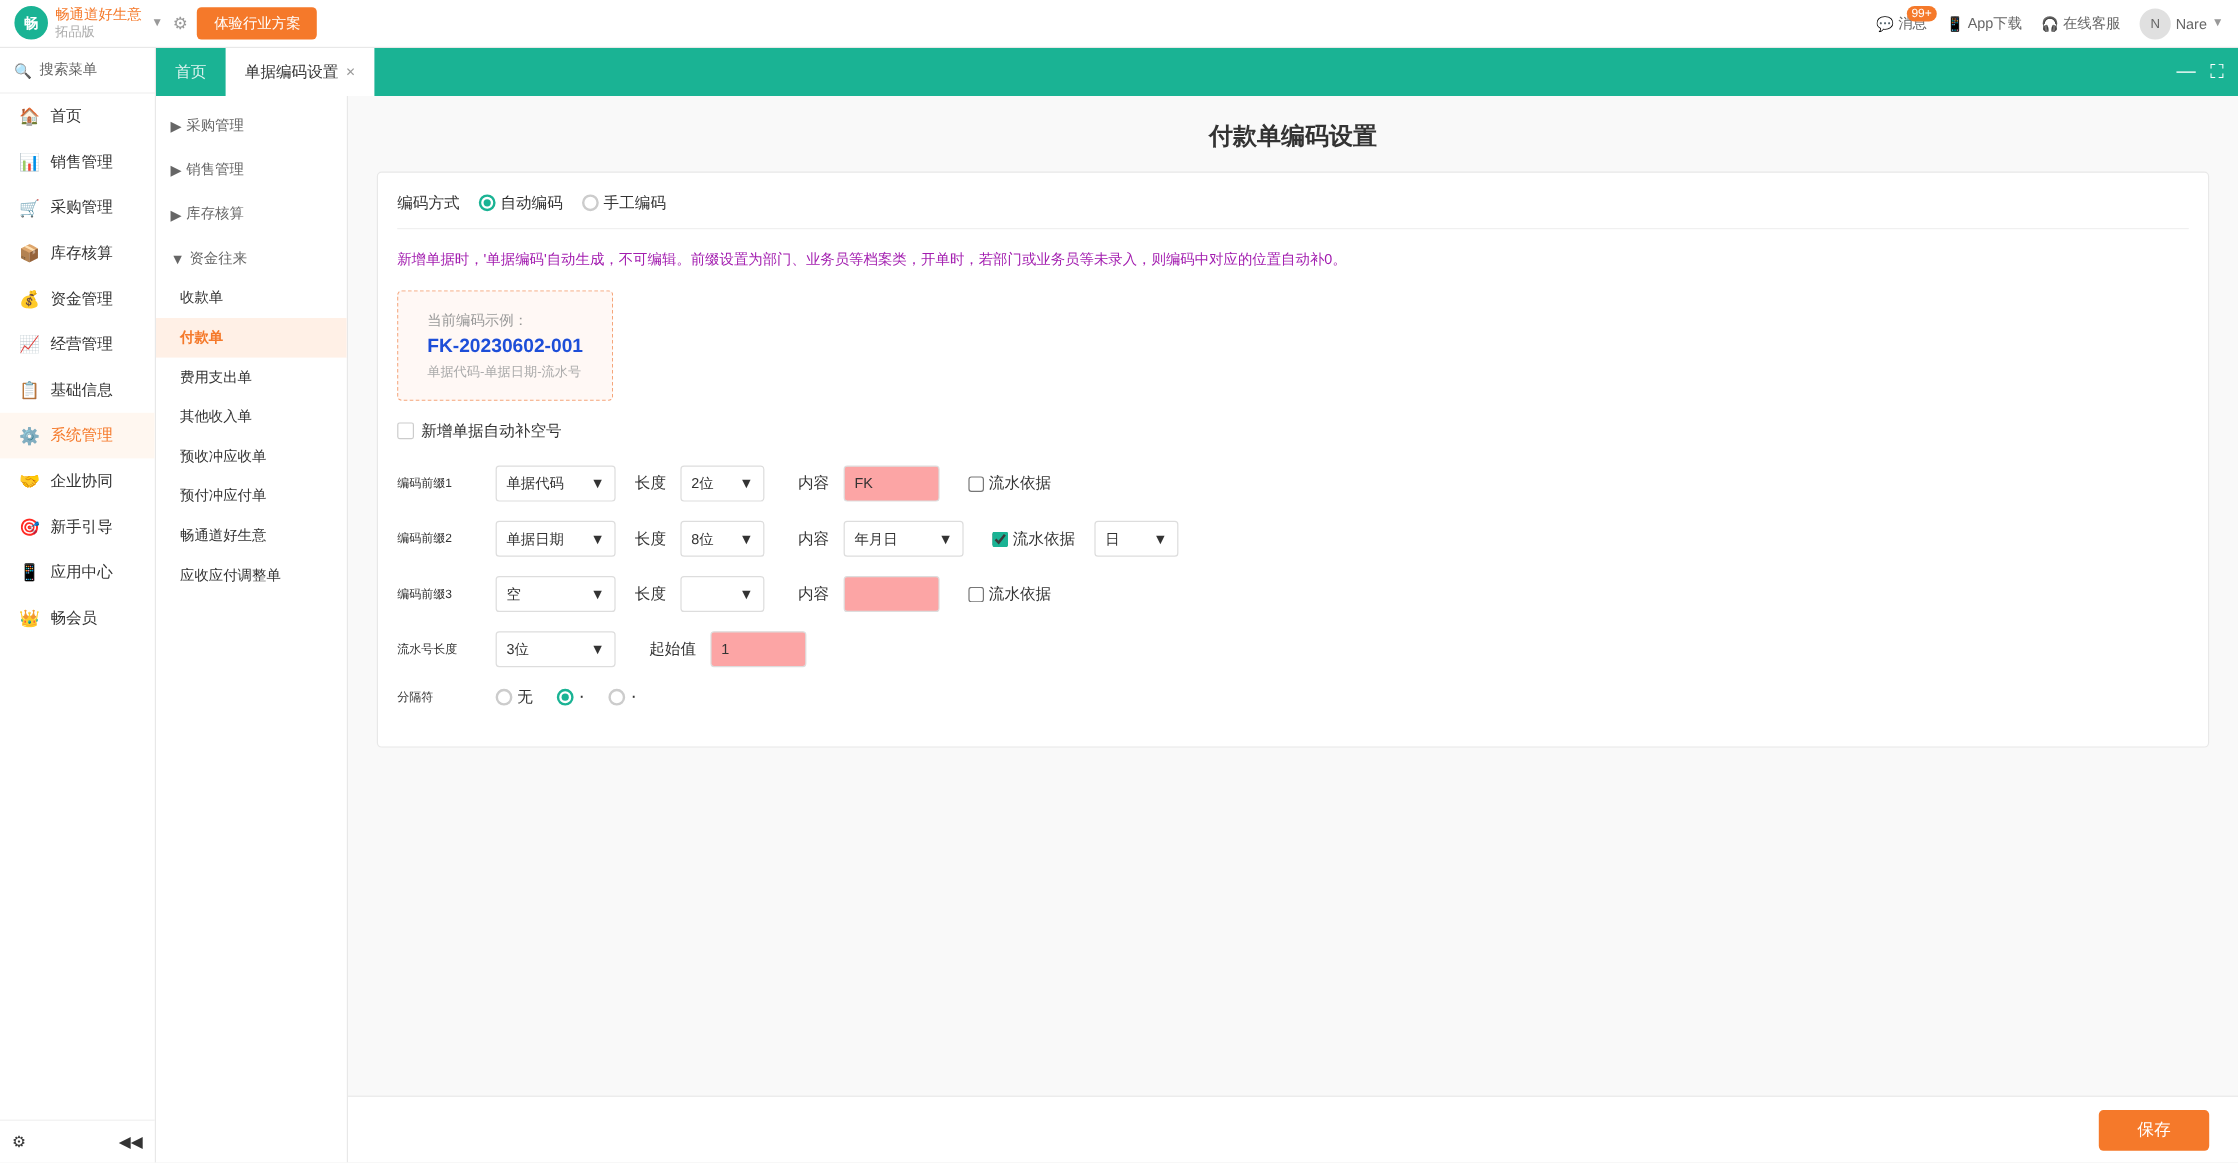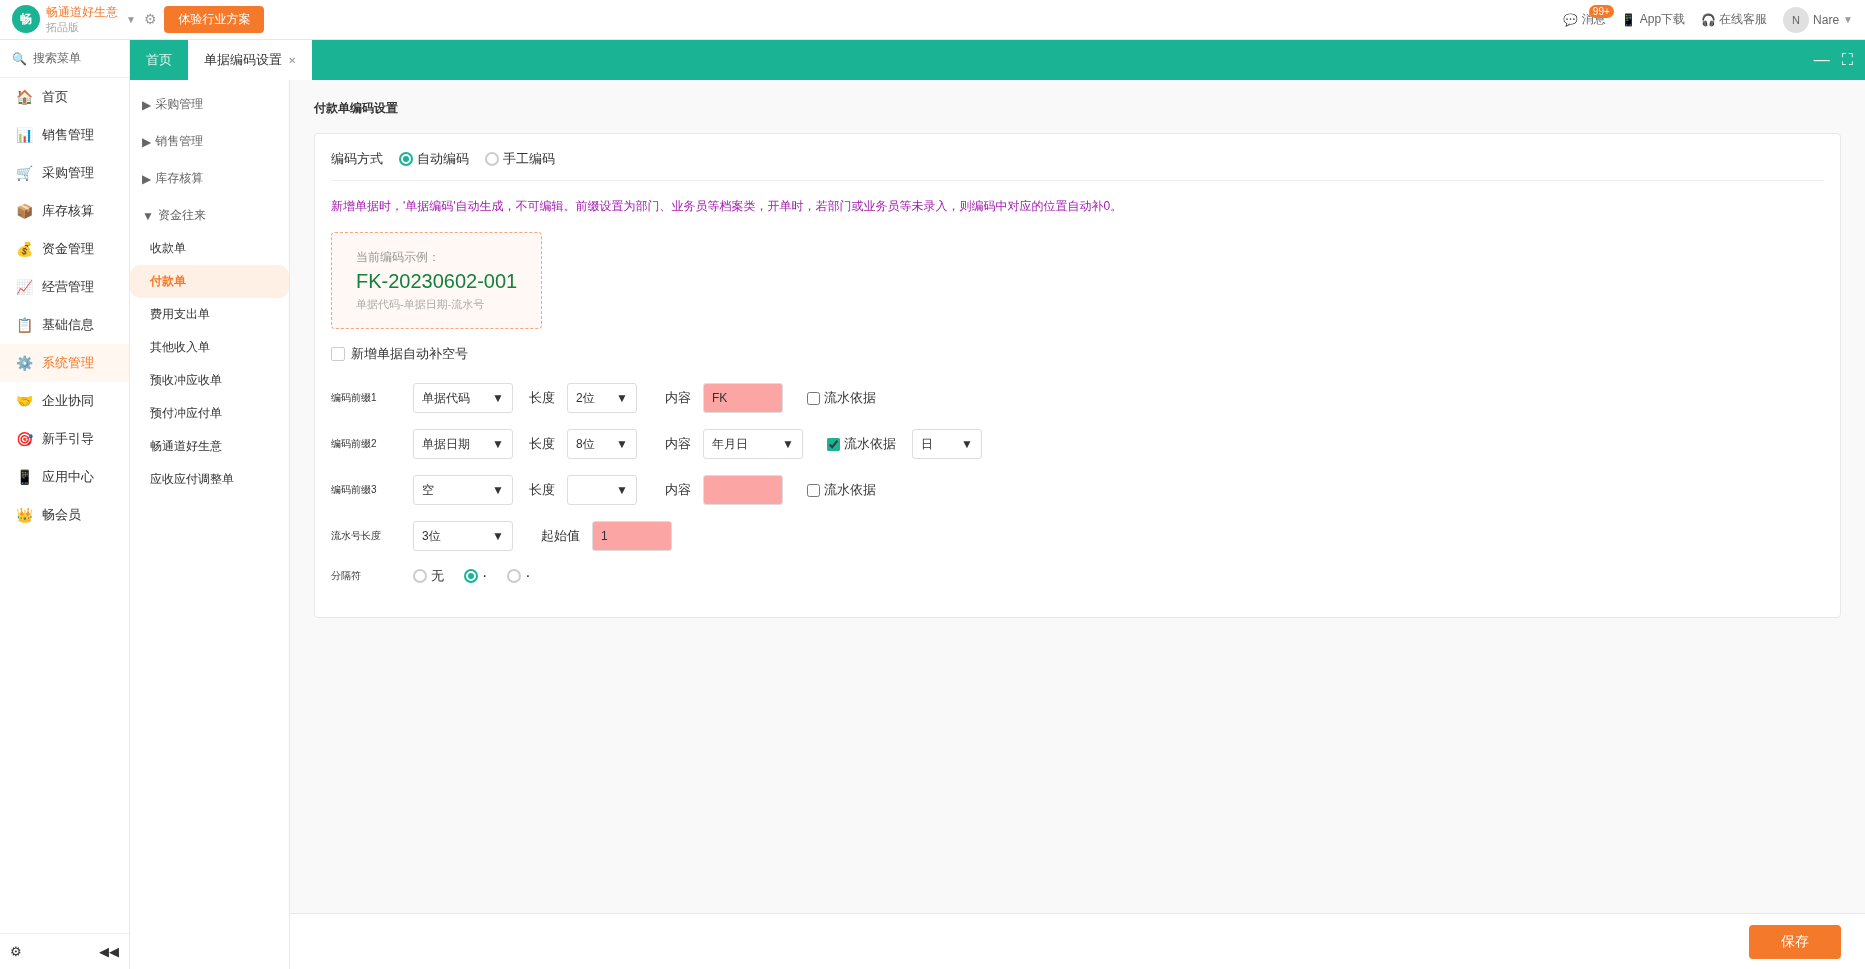--- a/index.html
+++ b/index.html
@@ -28,41 +28,41 @@
     .tab-item .close-icon { font-size: 10px; color: #999; }
     .tab-bar-actions { margin-left: auto; display: flex; align-items: center; gap: 4px; padding-right: 8px; }
     .tab-bar-actions span { color: #fff; font-size: 16px; cursor: pointer; padding: 4px; }
 
     
     .content-area { display: flex; flex: 1; overflow: hidden; }
     .sub-sidebar { width: 160px; background: #fff; border-right: 1px solid #e8e8e8; flex-shrink: 0; overflow-y: auto; padding-top: 8px; }
     .sub-sidebar-group { margin-bottom: 4px; }
     .sub-sidebar-group-title { padding: 8px 12px; font-size: 12px; color: #666; cursor: pointer; display: flex; align-items: center; gap: 4px; }
     .sub-sidebar-item { padding: 8px 20px; font-size: 12px; color: #333; cursor: pointer; font-family: Liberation Serif, serif; }
-    .sub-sidebar-item.active { background: #fff0e6; color: #f5792a; font-weight: bold; border-radius: 10px; }
+    .sub-sidebar-item.active { background: #fff0e6; color: #f5792a; font-weight: bold; }
 
     
     .main-content { flex: 1; overflow-y: auto; padding: 20px 24px; background: #f9f9f9; }
-    .page-title { font-size: 12px; font-weight: bold; color: #333; margin-bottom: 16px; }
+    .page-title { font-size: 20px; font-weight: bold; color: #333; margin-bottom: 16px; text-align: center; }
 
     
     .encoding-section { background: #fff; border: 1px solid #e8e8e8; border-radius: 4px; padding: 16px; margin-bottom: 16px; }
     .encoding-method { display: flex; align-items: center; gap: 16px; margin-bottom: 16px; padding-bottom: 12px; border-bottom: 1px solid #f0f0f0; }
     .encoding-method-label { font-size: 13px; color: #333; }
     .radio-group { display: flex; align-items: center; gap: 16px; }
     .radio-item { display: flex; align-items: center; gap: 4px; font-size: 13px; cursor: pointer; }
     .radio-dot { width: 14px; height: 14px; border-radius: 50%; border: 2px solid #1ab394; display: flex; align-items: center; justify-content: center; }
     .radio-dot.checked::after { content: ''; width: 6px; height: 6px; border-radius: 50%; background: #1ab394; }
     .radio-dot.unchecked { border-color: #ccc; }
 
     .info-text { font-size: 12px; color: #a21caf; margin-bottom: 16px; line-height: 1.6; }
 
     .code-preview { background: #fff8f5; border: 1px dashed #f5a57a; border-radius: 4px; padding: 16px 24px; display: inline-block; margin-bottom: 16px; }
     .code-preview-label { font-size: 12px; color: #999; margin-bottom: 4px; }
-    .code-preview-value { font-size: 20px; font-weight: normal; color: #15803d; }
+    .code-preview-value { font-size: 16px; font-weight: bold; color: #1d4ed8; }
     .code-preview-sub { font-size: 11px; color: #aaa; margin-top: 4px; }
 
     .auto-fill-row { display: flex; align-items: center; gap: 6px; margin-bottom: 20px; font-size: 13px; color: #333; }
     .checkbox-box { width: 14px; height: 14px; border: 1px solid #ccc; border-radius: 2px; display: inline-flex; align-items: center; justify-content: center; cursor: pointer; }
 
     .form-row { display: flex; align-items: center; gap: 12px; margin-bottom: 16px; }
     .form-label { font-size: 10px; color: #333; width: 70px; }
     .form-select { height: 30px; border: 1px solid #ddd; border-radius: 3px; padding: 0 8px; font-size: 12px; background: #fff; display: flex; align-items: center; justify-content: space-between; cursor: pointer; min-width: 100px; }
     .form-select-sm { min-width: 70px; }
     .form-input-text { height: 30px; border: 1px solid #ddd; border-radius: 3px; padding: 0 8px; font-size: 12px; background: #fca5a5; min-width: 80px; display: flex; align-items: center; color: #333; }

